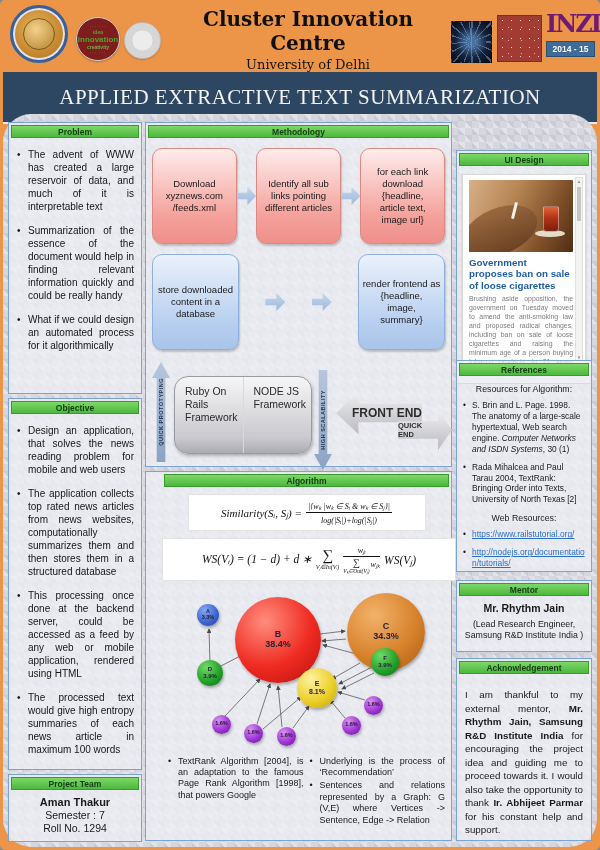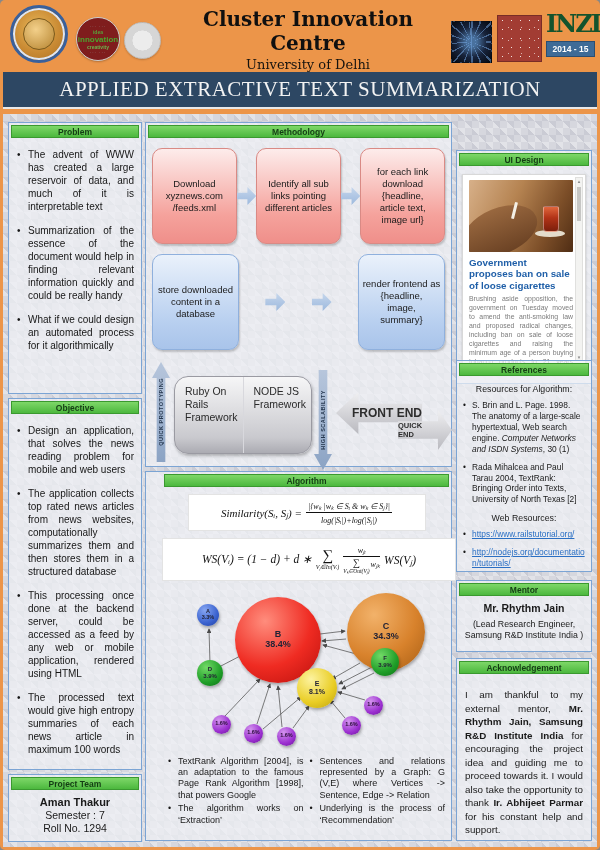--- a/index.html
+++ b/index.html
@@ -37,34 +37,34 @@
     background:
       repeating-conic-gradient(from 0deg, rgba(120,170,230,.5) 0 4deg, transparent 4deg 22deg),
       radial-gradient(circle at 50% 50%, #49719e 0 18%, #17233b 55%, #05080f 100%); }
   .sq-red{ left:494px; top:12px; width:45px; height:47px;
     background-color:#a23c33;
     background-image:radial-gradient(rgba(255,255,255,.85) .7px, transparent 1px),
                      radial-gradient(rgba(255,255,255,.6) .6px, transparent 1px);
     background-size:9px 9px, 13px 13px; background-position:0 0, 4px 5px; }
   .inzi{ position:absolute; left:543px; top:5px; width:49px; text-align:center; }
   .inzi-letters{ font-family:"DejaVu Serif", serif; font-weight:bold; font-size:24px;
-    letter-spacing:-2px; color:#14532d; line-height:32px; }
+    letter-spacing:-2px; color:#701a75; line-height:32px; }
   .inzi-year{ margin-top:1px; background:#3e6b97; color:#fff; font-size:8.5px; font-weight:bold;
     padding:2px 0; border:1px solid #2b4e72; }
   
-  .banner{ position:absolute; left:3px; top:72px; width:594px; height:37px; background:#2d4763;
+  .banner{ position:absolute; left:3px; top:72px; width:594px; height:52px; background:#2d4763;
     border-bottom:2px solid #e9e9e9; display:flex; align-items:center; justify-content:center; }
   .banner-text{ font-family:"Liberation Serif", serif; color:#f3f3f3; font-size:21px; letter-spacing:.5px; }
   
   .pbody{ position:absolute; left:3px; top:114px; width:594px; height:733px;
     background-color:#d6d7de;
     background-image:
       linear-gradient(45deg, rgba(255,255,255,.3) 25%, transparent 25% 75%, rgba(255,255,255,.3) 75%),
       linear-gradient(45deg, rgba(150,152,168,.18) 25%, transparent 25% 75%, rgba(150,152,168,.18) 75%);
-    background-size:14px 14px; background-position:0 0, 7px 7px; }
+    background-size:14px 14px; background-position:0 0, 7px 7px;border-radius:28px; }
   .panel{ position:absolute; background:rgba(240,241,245,.72); border:1px solid #7ba4d4; }
   .gbar{ height:13px; line-height:12px; text-align:center; font-size:8.5px; font-weight:bold;
     color:#143d14; background:linear-gradient(#7ed768,#4cb83e); border:1px solid #3a992f;
     margin:2px; }
   
   .p-problem{ left:5px; top:8px;  width:134px; height:272px; }
   .p-objective{ left:5px; top:284px; width:134px; height:372px; }
   .p-team{ left:5px; top:660px; width:134px; height:68px; }
   .bullets{ list-style:none; padding:8px 7px 0 7px; }
   .bullets li{ position:relative; padding-left:12px; font-size:10px; line-height:1.3;
@@ -371,25 +371,24 @@
             <span class="np">1.6%</span>
           </div>
         <div class="node n-p np5">
             <span class="np">1.6%</span>
           </div>
       </div>
 
       <div class="algo-bullets">
         <ul>
           <li>TextRank Algorithm [2004], is an adaptation to the famous Page Rank Algorithm [1998], that powers Google</li>
-          <li>The algorithm works on ‘Extraction’</li>
         </ul>
         <ul>
+          <li>Underlying is the process of ‘Recommendation’</li>
           <li>Sentences and relations represented by a Graph: G (V,E) where Vertices -&gt; Sentence, Edge -&gt; Relation</li>
-          <li>Underlying is the process of ‘Recommendation’</li>
         </ul>
       </div>
     </div>
 
     <div class="panel p-ui">
       <div class="gbar">UI Design</div>
       <div class="news-card">
         <div class="news-img">
           <div class="news-hand"></div>
           <div class="news-cig"></div>

